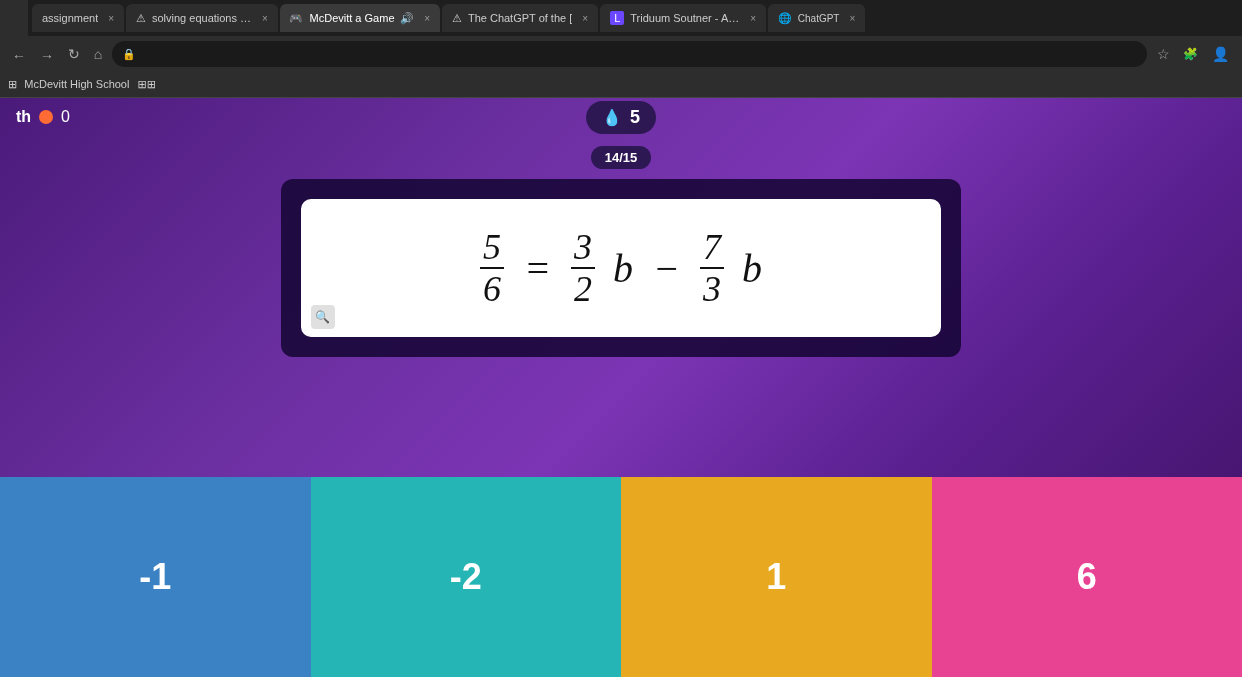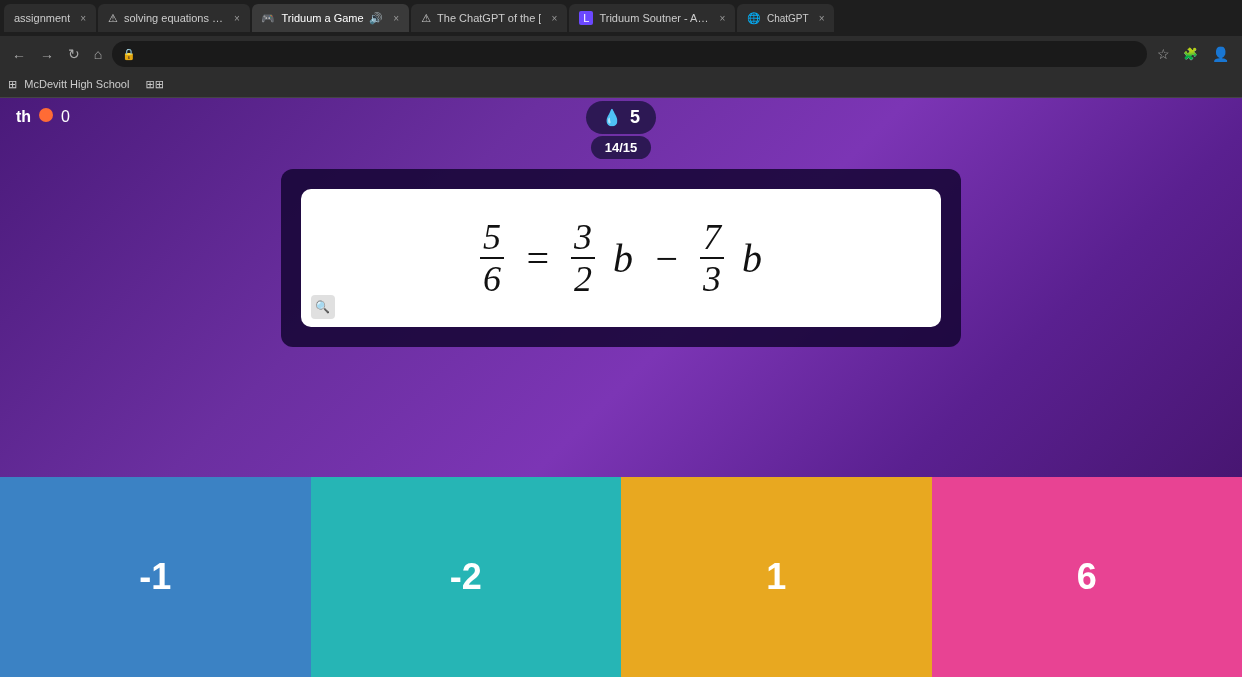--- a/index.html
+++ b/index.html
@@ -17,20 +17,21 @@
       width: 100%;
     }
 
     .tab-bar {
       display: flex;
       align-items: center;
       background: #1e1e1e;
       height: 36px;
       padding: 8px 4px;
       gap: 2px;
+      margin-left: 28px;
     }
 
     .tab {
       display: flex;
       align-items: center;
       height: 28px;
       padding: 0 10px;
       border-radius: 6px 6px 0 0;
       font-size: 11px;
       color: #ccc;
@@ -79,21 +80,21 @@
       color: #ccc;
       gap: 6px;
     }
 
     .bookmarks-bar {
       display: flex;
       align-items: center;
       background: #2d2d2d;
       height: 26px;
       padding: 0 8px;
-      gap: 16px;
+      gap: 8px;
       border-bottom: 1px solid #444;
     }
 
     .bookmark-item {
       font-size: 11px;
       color: #ccc;
       cursor: pointer;
     }
 
     
@@ -111,21 +112,21 @@
     .top-bar {
       width: 100%;
       display: flex;
       align-items: center;
       padding: 10px 16px;
       position: relative;
     }
 
     .player-info {
       display: flex;
-      align-items: flex-start;
+      align-items: center;
       gap: 8px;
     }
 
     .player-label {
       color: #fff;
       font-size: 16px;
       font-weight: bold;
     }
 
     .dot-orange {
@@ -161,20 +162,21 @@
       color: #fff;
       font-size: 18px;
       font-weight: bold;
     }
 
     
     .question-area {
       display: flex;
       flex-direction: column;
       align-items: center;
+      margin-top: 10px;
       width: 100%;
     }
 
     .progress-badge {
       background: #2d1854;
       color: #fff;
       border-radius: 12px;
       padding: 4px 14px;
       font-size: 13px;
       font-weight: bold;
@@ -287,21 +289,21 @@
       <span style="font-size:11px;color:#ccc;max-width:100px;overflow:hidden;text-overflow:ellipsis;white-space:nowrap;">assignment</span>
       <span class="tab-close">×</span>
     </div>
     <div class="tab">
       <span style="font-size:11px;color:#ccc;">⚠</span>
       <span style="font-size:11px;color:#ccc;max-width:100px;overflow:hidden;text-overflow:ellipsis;white-space:nowrap;">solving equations b...</span>
       <span class="tab-close">×</span>
     </div>
     <div class="tab active">
       <span style="font-size:11px;color:#ccc;">🎮</span>
-      <span style="font-size:11px;color:#fff;">Triduum a Game</span>
+      <span style="font-size:11px;color:#fff;">McDevitt a Game</span>
       <span style="font-size:11px;color:#aaa;">🔊</span>
       <span class="tab-close">×</span>
     </div>
     <div class="tab">
       <span style="font-size:11px;color:#ccc;">⚠</span>
       <span style="font-size:11px;color:#ccc;max-width:110px;overflow:hidden;text-overflow:ellipsis;white-space:nowrap;">The ChatGPT of the [</span>
       <span class="tab-close">×</span>
     </div>
     <div class="tab">
       <span style="font-size:11px;background:#6b48ff;color:#fff;padding:1px 4px;border-radius:2px;">L</span>

